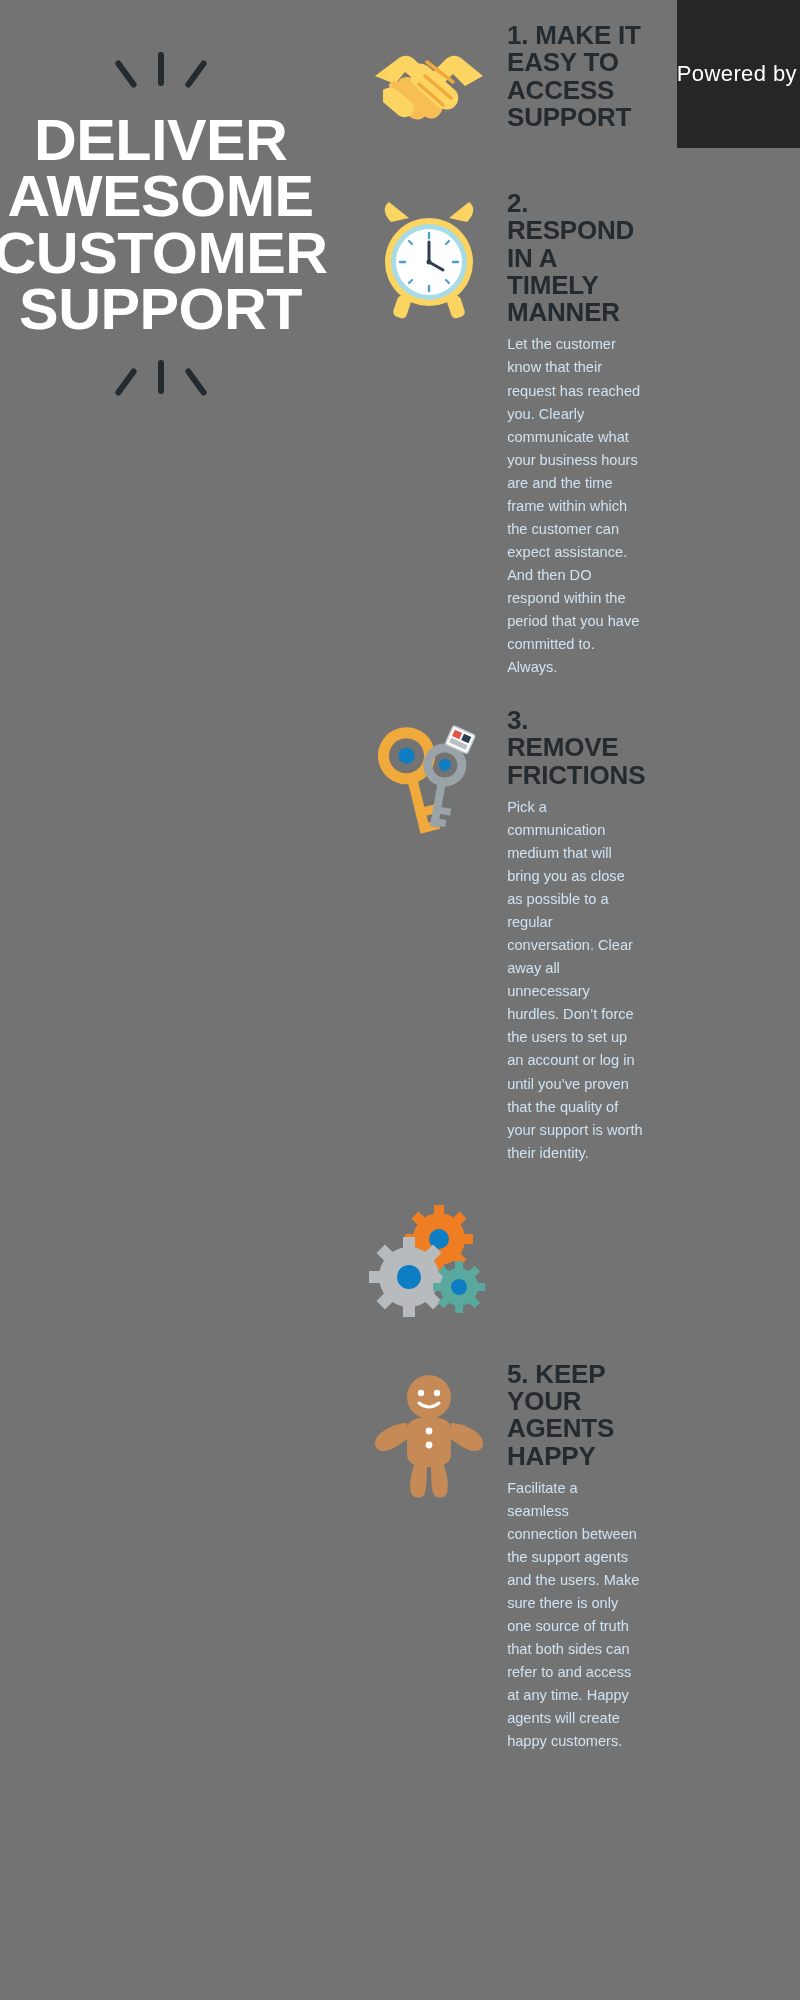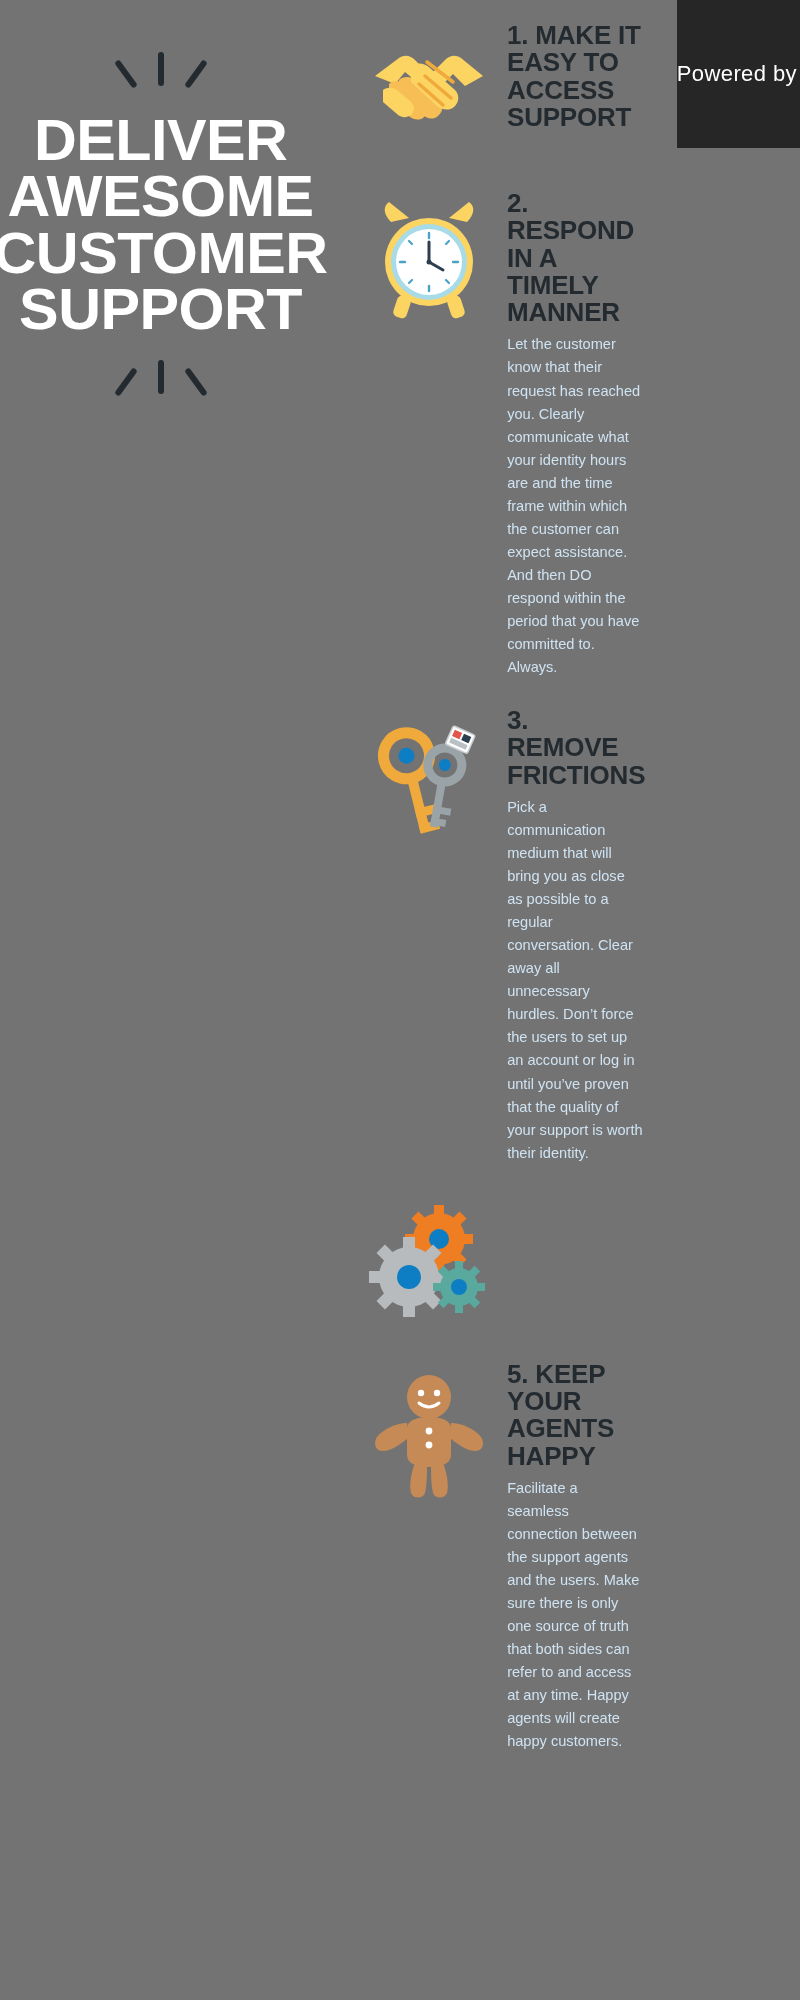--- a/index.html
+++ b/index.html
@@ -235,21 +235,21 @@
           <line x1="31" y1="62" x2="36" y2="62" stroke="#4aa3c7" stroke-width="2.4" stroke-linecap="round"></line>
           <line x1="84" y1="62" x2="89" y2="62" stroke="#4aa3c7" stroke-width="2.4" stroke-linecap="round"></line>
           <line x1="80" y1="41" x2="77" y2="44" stroke="#4aa3c7" stroke-width="2.2" stroke-linecap="round"></line>
           <line x1="40" y1="41" x2="43" y2="44" stroke="#4aa3c7" stroke-width="2.2" stroke-linecap="round"></line>
           <line x1="80" y1="83" x2="77" y2="80" stroke="#4aa3c7" stroke-width="2.2" stroke-linecap="round"></line>
           <line x1="40" y1="83" x2="43" y2="80" stroke="#4aa3c7" stroke-width="2.2" stroke-linecap="round"></line>
         </svg>
       </div>
       <div class="text-col">
         <div class="sec-title">2. RESPOND IN A TIMELY MANNER</div>
-        <p class="sec-body">Let the customer know that their request has reached you. Clearly communicate what your  identity hours are and the time frame within which the customer can expect assistance. And then DO respond within the period that you have committed to. Always.</p>
+        <p class="sec-body">Let the customer know that their request has reached you. Clearly communicate what your  business hours are and the time frame within which the customer can expect assistance. And then DO respond within the period that you have committed to. Always.</p>
       </div>
     </div>
 
     <div class="section">
       <div class="icon-col">
         <svg width="120" height="128" viewBox="0 0 120 128">
           <g transform="rotate(-14 52 64)">
             <circle cx="44" cy="36" r="23" fill="none" stroke="#f0a93b" stroke-width="11"></circle>
             <circle cx="44" cy="36" r="8" fill="#0d7ec4"></circle>
             <rect x="39" y="56" width="10" height="58" fill="#f0a93b"></rect>

